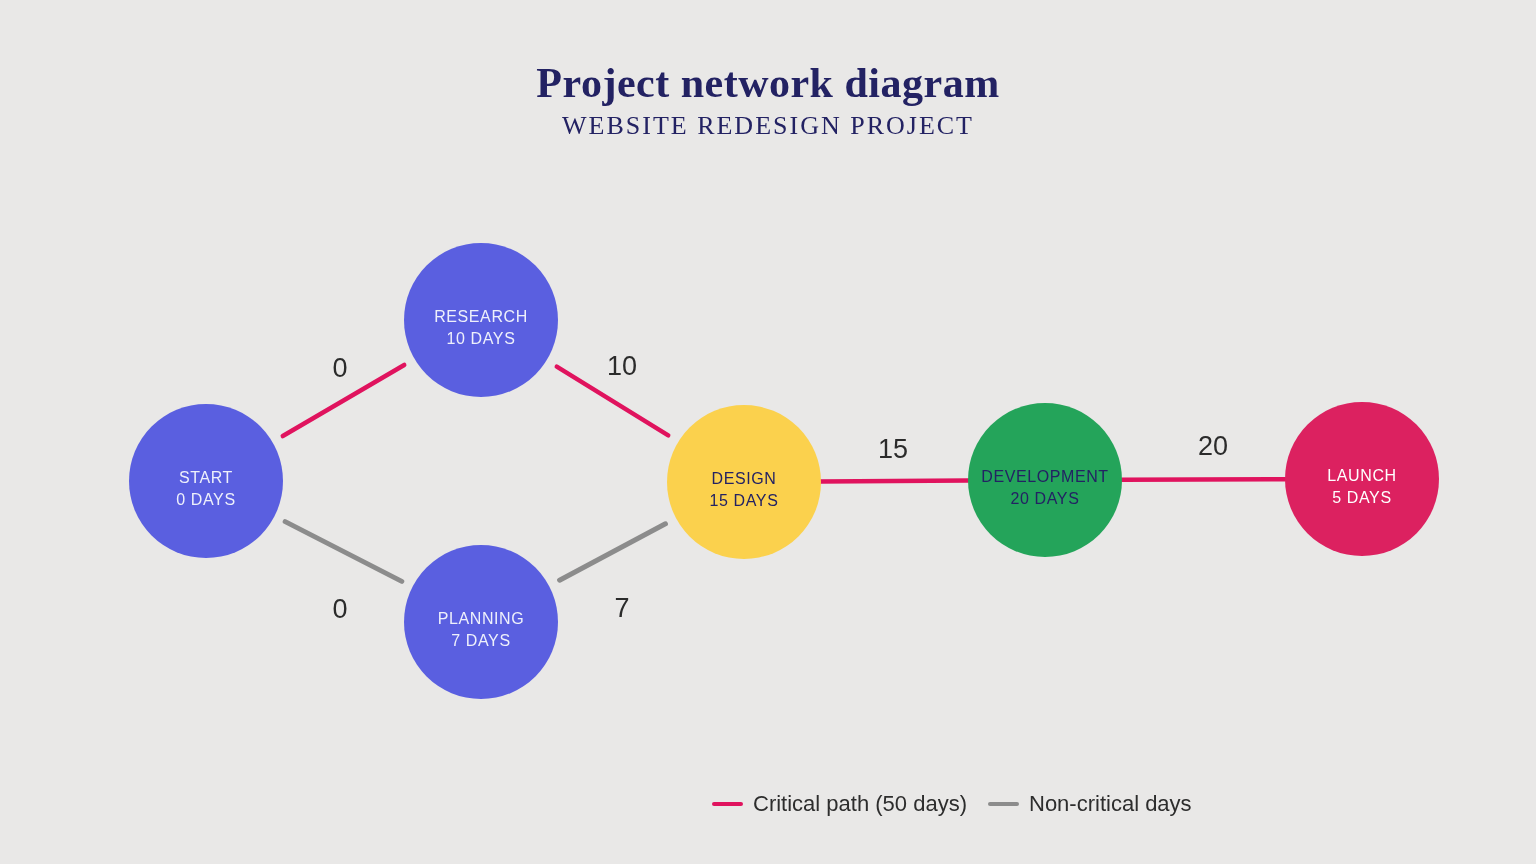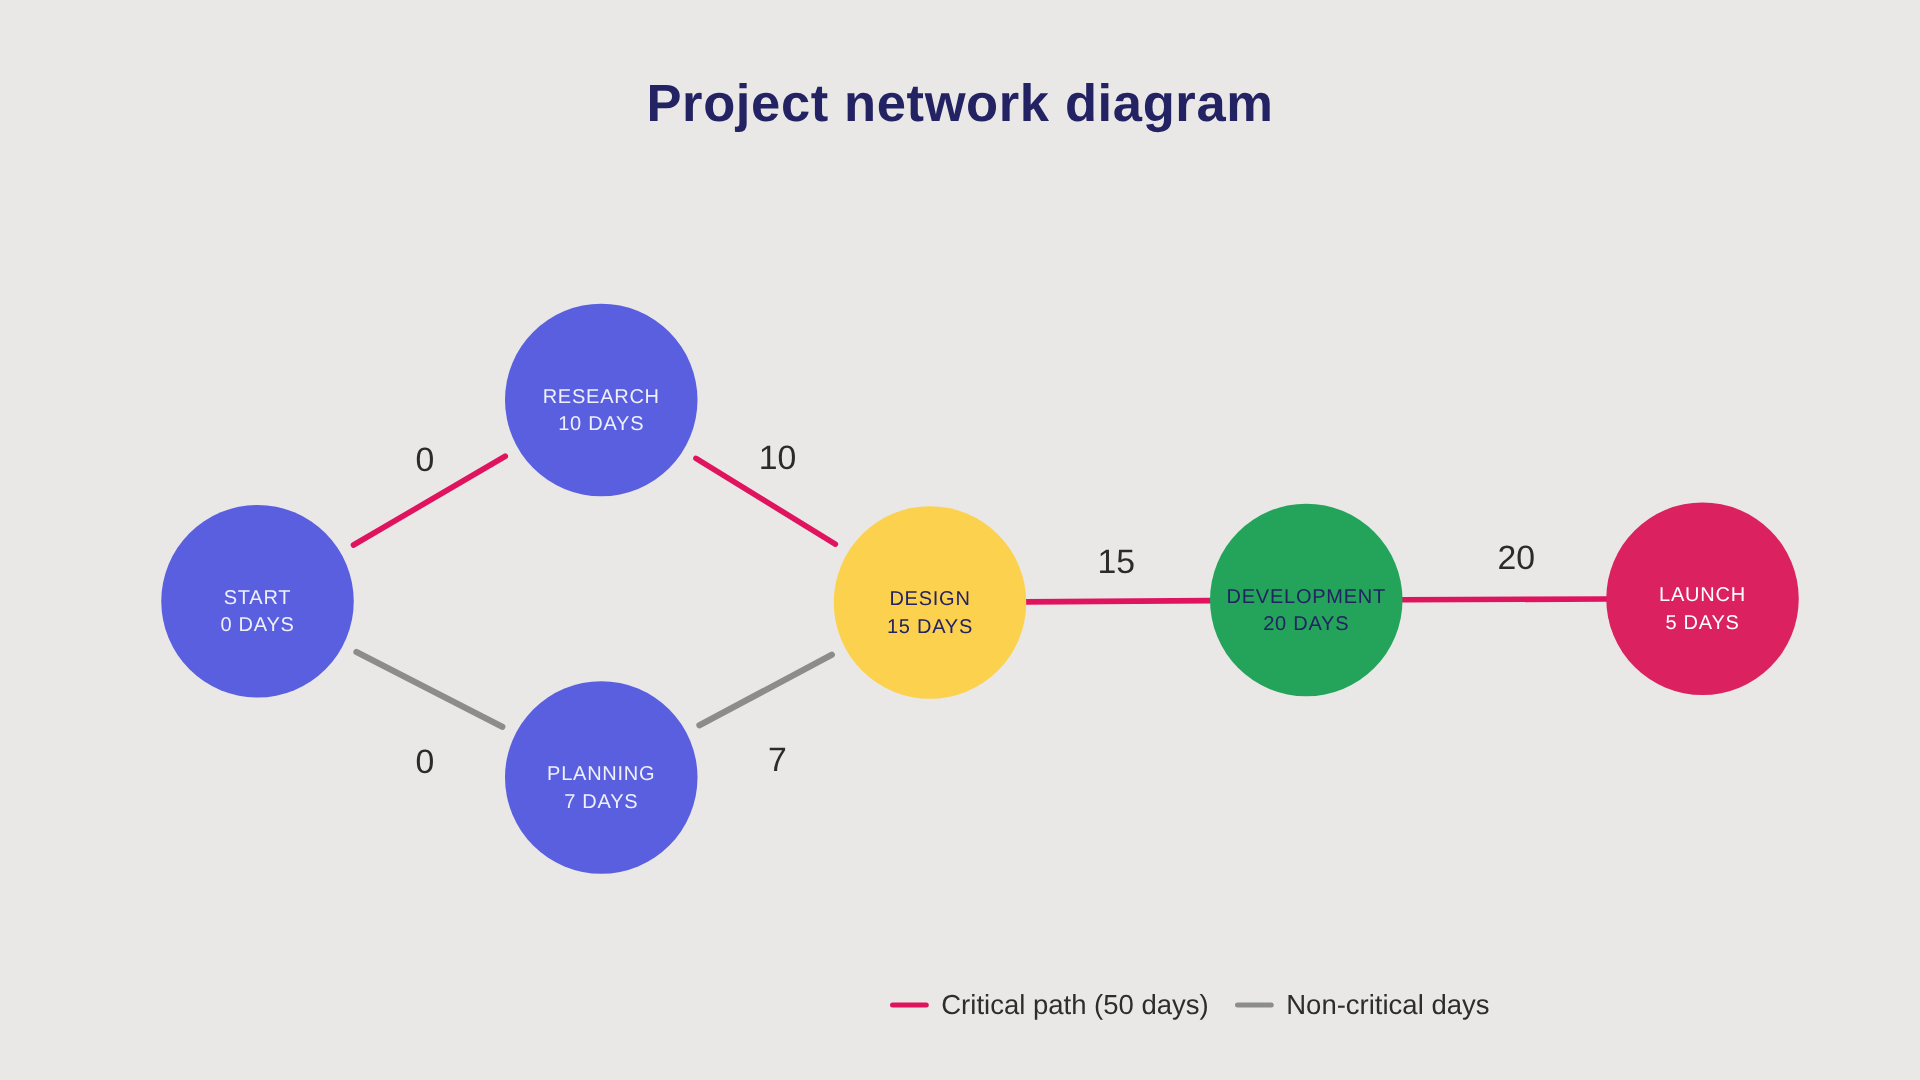--- a/index.html
+++ b/index.html
@@ -66,22 +66,23 @@
   .dash {
     display: inline-block;
     width: 31px;
     height: 4px;
     border-radius: 2px;
   }
 </style>
 </head>
 <body style="background: rgb(233, 232, 231);">
 
-<header style="color: rgb(35, 34, 99);">
+<header style="color: rgb(35, 34, 99); font-family: Liberation Serif, serif;">
   <h1>Project network diagram</h1>
+  <div class="subtitle">WEBSITE REDESIGN PROJECT</div>
 </header>
 
 <svg class="diagram" viewBox="0 0 1536 864" xmlns="http://www.w3.org/2000/svg">
     <line x1="282.80531772857114" y1="436.03397762072746" x2="404.19468227142886" y2="364.96602237927254" stroke="#e0135e" stroke-width="4.5" stroke-linecap="round"></line>
     <line x1="556.7777977190367" y1="366.6768183668591" x2="668.2222022809633" y2="435.3231816331409" stroke="#e0135e" stroke-width="4.5" stroke-linecap="round"></line>
     <line x1="285.19675228986614" y1="521.6063348104404" x2="401.80324771013386" y2="581.3936651895596" stroke="#8c8c8c" stroke-width="5" stroke-linecap="round"></line>
     <line x1="559.5624631615414" y1="580.1796774045027" x2="665.4375368384586" y2="523.8203225954973" stroke="#8c8c8c" stroke-width="5" stroke-linecap="round"></line>
     <line x1="820.9983002957924" y1="481.4883833867389" x2="968.0016997042076" y2="480.5116166132611" stroke="#e0135e" stroke-width="4.5" stroke-linecap="round"></line>
     <line x1="1121.999616876348" y1="479.75709900039004" x2="1285.000383123652" y2="479.24290099960996" stroke="#e0135e" stroke-width="4.5" stroke-linecap="round"></line>
     <text x="340" y="377" class="edge-label" fill="#2b2b2b">0</text>

